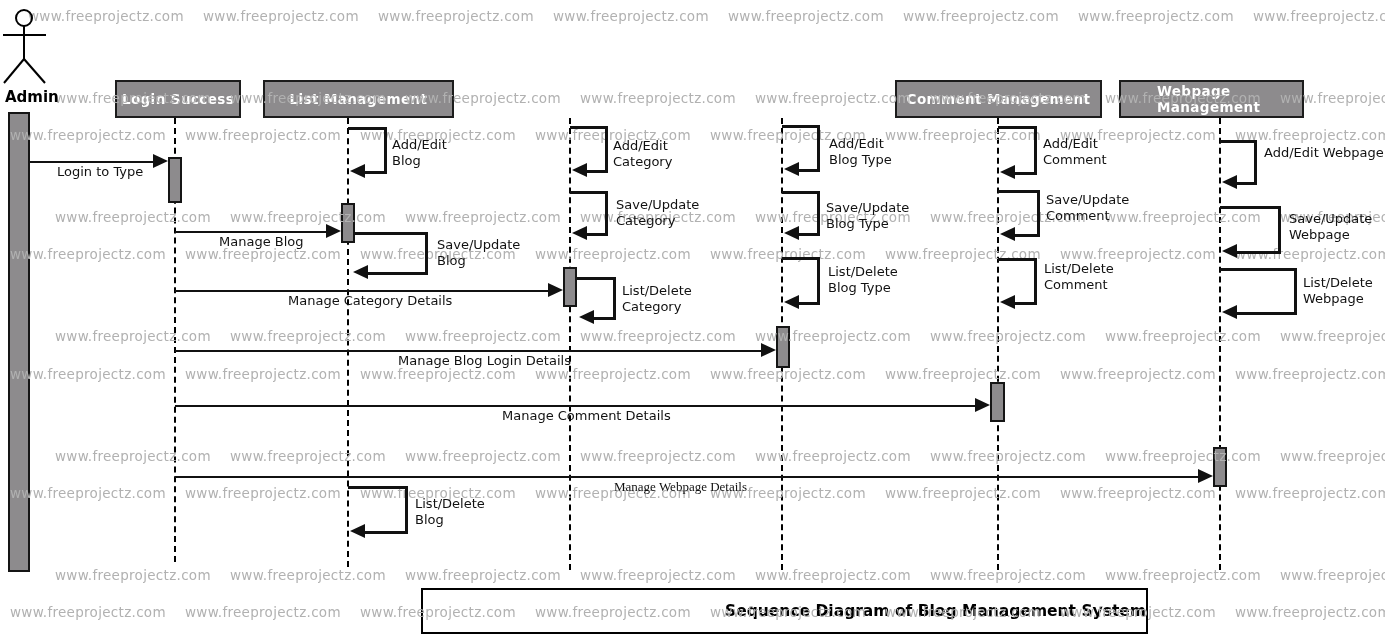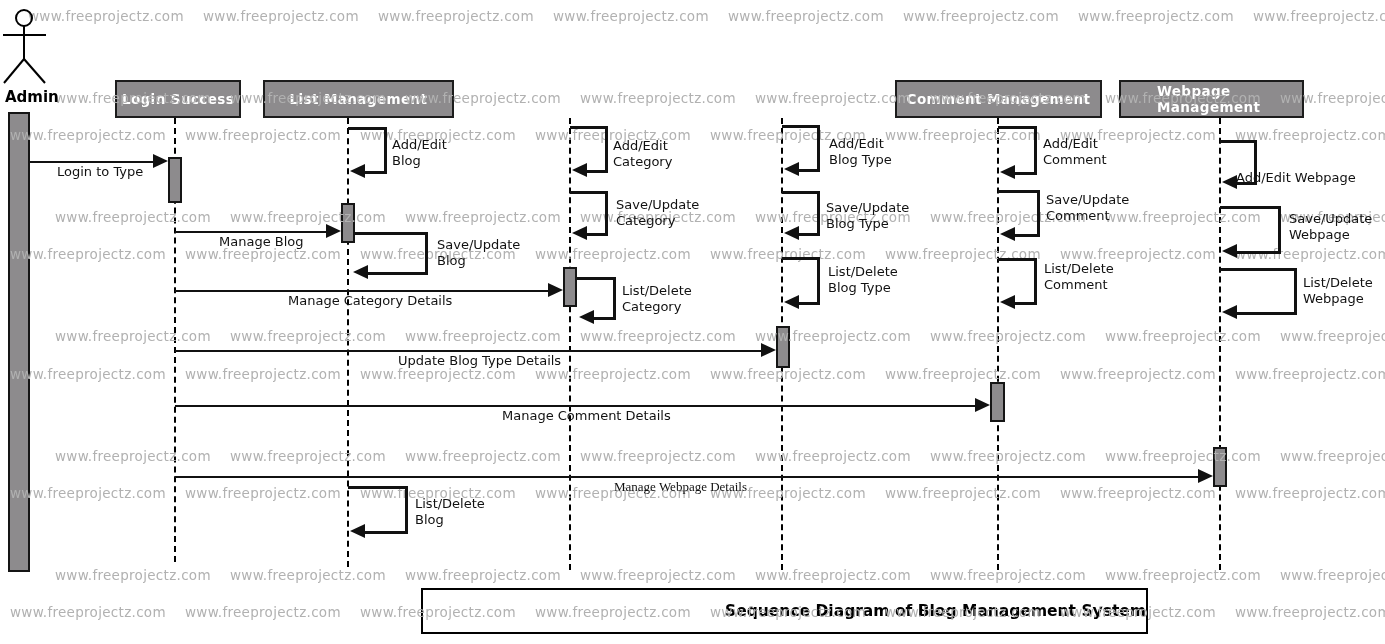--- a/index.html
+++ b/index.html
@@ -172,21 +172,21 @@
       <div class="arrow-r" style="left: 153px; top: 154px;"></div>
       <div class="msg-label" style="left: 57px; top: 164px;">Login to Type</div>
       <div class="hline" style="left: 175px; top: 231px; width: 153px;"></div>
       <div class="arrow-r" style="left: 326px; top: 224px;"></div>
       <div class="msg-label" style="left: 219px; top: 234px;">Manage Blog</div>
       <div class="hline" style="left: 175px; top: 290px; width: 375px;"></div>
       <div class="arrow-r" style="left: 548px; top: 283px;"></div>
       <div class="msg-label" style="left: 288px; top: 293px;">Manage Category Details</div>
       <div class="hline" style="left: 175px; top: 350px; width: 588px;"></div>
       <div class="arrow-r" style="left: 761px; top: 343px;"></div>
-      <div class="msg-label" style="left: 398px; top: 353px;">Update Blog Type Details</div>
+      <div class="msg-label" style="left: 398px; top: 353px;">Manage Blog Login Details</div>
       <div class="hline" style="left: 175px; top: 405px; width: 802px;"></div>
       <div class="arrow-r" style="left: 975px; top: 398px;"></div>
       <div class="msg-label" style="left: 502px; top: 408px;">Manage Comment Details</div>
       <div class="hline" style="left: 175px; top: 476px; width: 1025px;"></div>
       <div class="arrow-r" style="left: 1198px; top: 469px;"></div>
       <div class="msg-label" style="left: 614px; top: 479px; font-family: Liberation Serif, serif;">Manage Webpage Details</div>
       <div class="hline thick" style="left: 348px; top: 127px; width: 39px;"></div>
       <div class="vline" style="left: 384px; top: 127px; height: 47px;"></div>
       <div class="hline thick" style="left: 363px; top: 171px; width: 24px;"></div>
       <div class="arrow-l" style="left: 350px; top: 164px;"></div>
@@ -279,21 +279,21 @@
       <div class="hline thick" style="left: 1013px; top: 302px; width: 24px;"></div>
       <div class="arrow-l" style="left: 1000px; top: 295px;"></div>
       <div class="msg-label" style="left: 1044px; top: 261px;">
         <div>List/Delete</div>
         <div>Comment</div>
       </div>
       <div class="hline thick" style="left: 1220px; top: 140px; width: 37px;"></div>
       <div class="vline" style="left: 1254px; top: 140px; height: 45px;"></div>
       <div class="hline thick" style="left: 1235px; top: 182px; width: 22px;"></div>
       <div class="arrow-l" style="left: 1222px; top: 175px;"></div>
-      <div class="msg-label" style="left: 1236px; top: 145px; margin-top: 25px;">
+      <div class="msg-label" style="left: 1264px; top: 145px;">
         <div>Add/Edit Webpage</div>
       </div>
       <div class="hline thick" style="left: 1220px; top: 206px; width: 61px;"></div>
       <div class="vline" style="left: 1278px; top: 206px; height: 48px;"></div>
       <div class="hline thick" style="left: 1235px; top: 251px; width: 46px;"></div>
       <div class="arrow-l" style="left: 1222px; top: 244px;"></div>
       <div class="msg-label" style="left: 1289px; top: 211px;">
         <div>Save/Update</div>
         <div>Webpage</div>
       </div>

